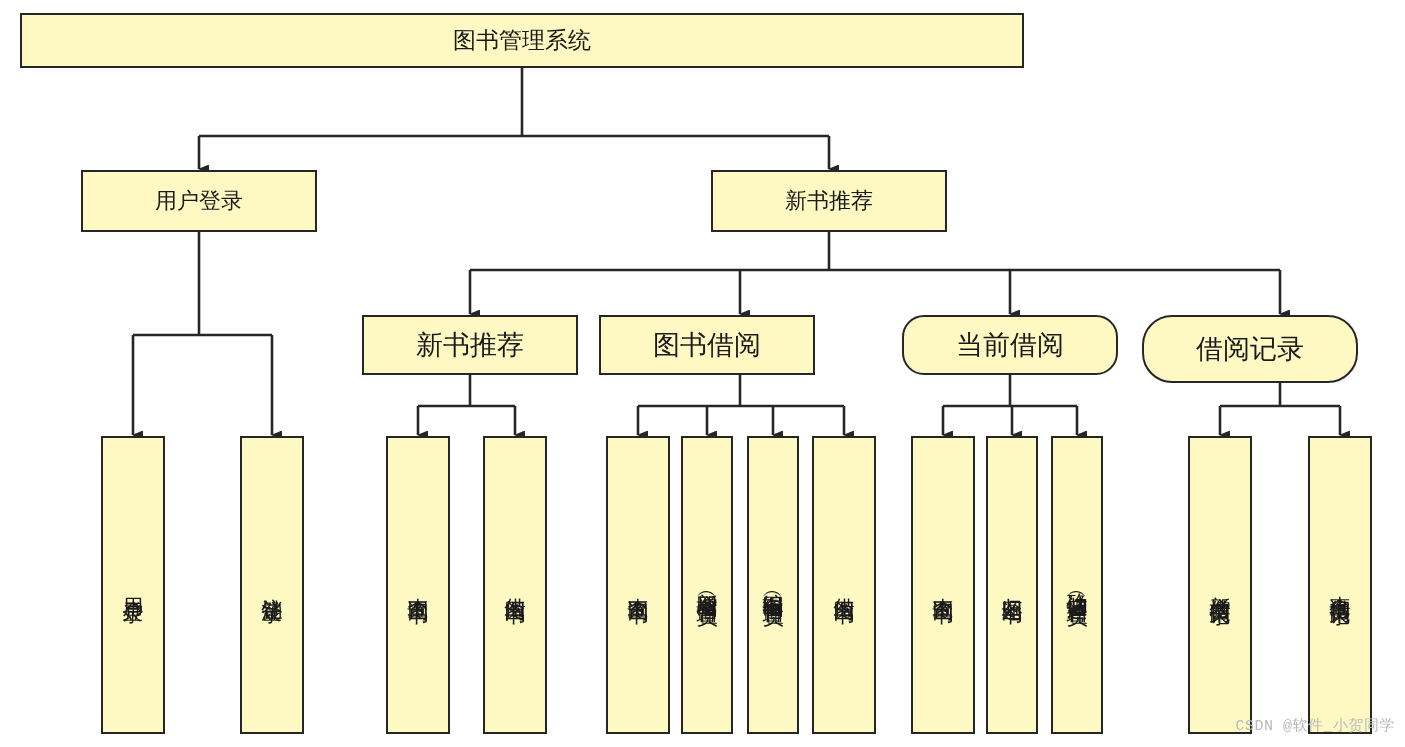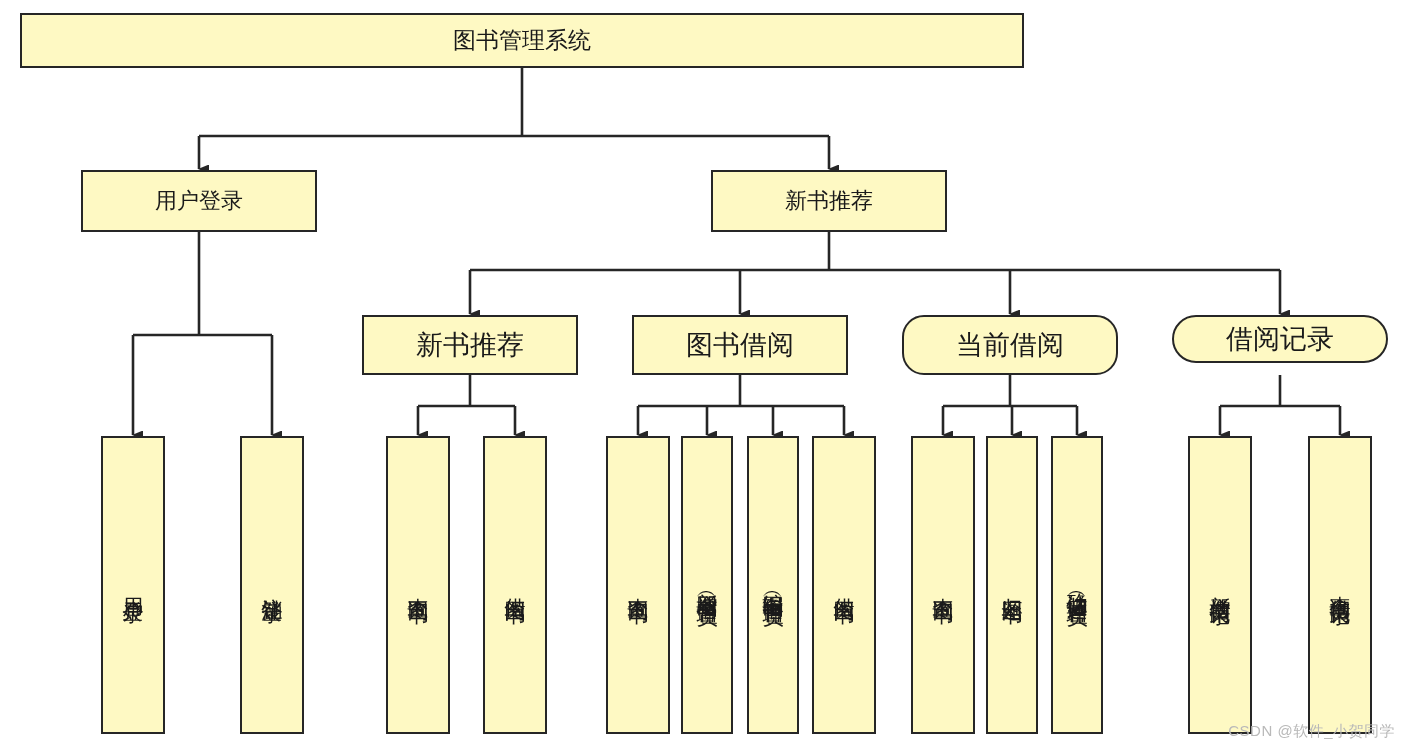--- a/index.html
+++ b/index.html
@@ -54,24 +54,24 @@
     font-size: 21px;
     writing-mode: vertical-rl;
     text-orientation: upright;
     letter-spacing: 2px;
     line-height: 1.05;
     white-space: nowrap;
   }
   #watermark {
     position: absolute;
     right: 10px;
-    bottom: 6px;
+    bottom: 12px;
     font-size: 15px;
     color: #b9b9b9;
-    font-family: Liberation Sans, sans-serif;
+    font-family: Liberation Mono, monospace;
     letter-spacing: 0.5px;
     z-index: 5;
     pointer-events: none;
     white-space: nowrap;
     margin-left: 16px;
   }
 </style>
 </head>
 <body>
 
@@ -126,27 +126,27 @@
       </div>
       <div class="node level-1" style="left: 81px; top: 170px; width: 236px; height: 62px;">
         <span class="node-label">用户登录</span>
       </div>
       <div class="node level-1" style="left: 711px; top: 170px; width: 236px; height: 62px;">
         <span class="node-label">新书推荐</span>
       </div>
       <div class="node level-2" style="left: 362px; top: 315px; width: 216px; height: 60px;">
         <span class="node-label">新书推荐</span>
       </div>
-      <div class="node level-2" style="left: 632px; top: 315px; width: 216px; height: 60px;">
+      <div class="node level-2" style="left: 599px; top: 315px; width: 216px; height: 60px;">
         <span class="node-label">图书借阅</span>
       </div>
       <div class="node level-2" style="left: 902px; top: 315px; width: 216px; height: 60px; border-radius: 22px;">
         <span class="node-label">当前借阅</span>
       </div>
-      <div class="node level-2" style="left: 1172px; top: 315px; width: 216px; height: 48px; border-radius: 30px;">
+      <div class="node level-2" style="left: 1142px; top: 315px; width: 216px; height: 68px; border-radius: 30px;">
         <span class="node-label">借阅记录</span>
       </div>
       <div class="node level-3 leaf" style="left: 101px; top: 436px; width: 64px; height: 298px;">
         <span class="node-label">用户登录</span>
       </div>
       <div class="node level-3 leaf" style="left: 240px; top: 436px; width: 64px; height: 298px;">
         <span class="node-label">注销登录</span>
       </div>
       <div class="node level-3 leaf" style="left: 386px; top: 436px; width: 64px; height: 298px;">
         <span class="node-label">查询图书</span>

